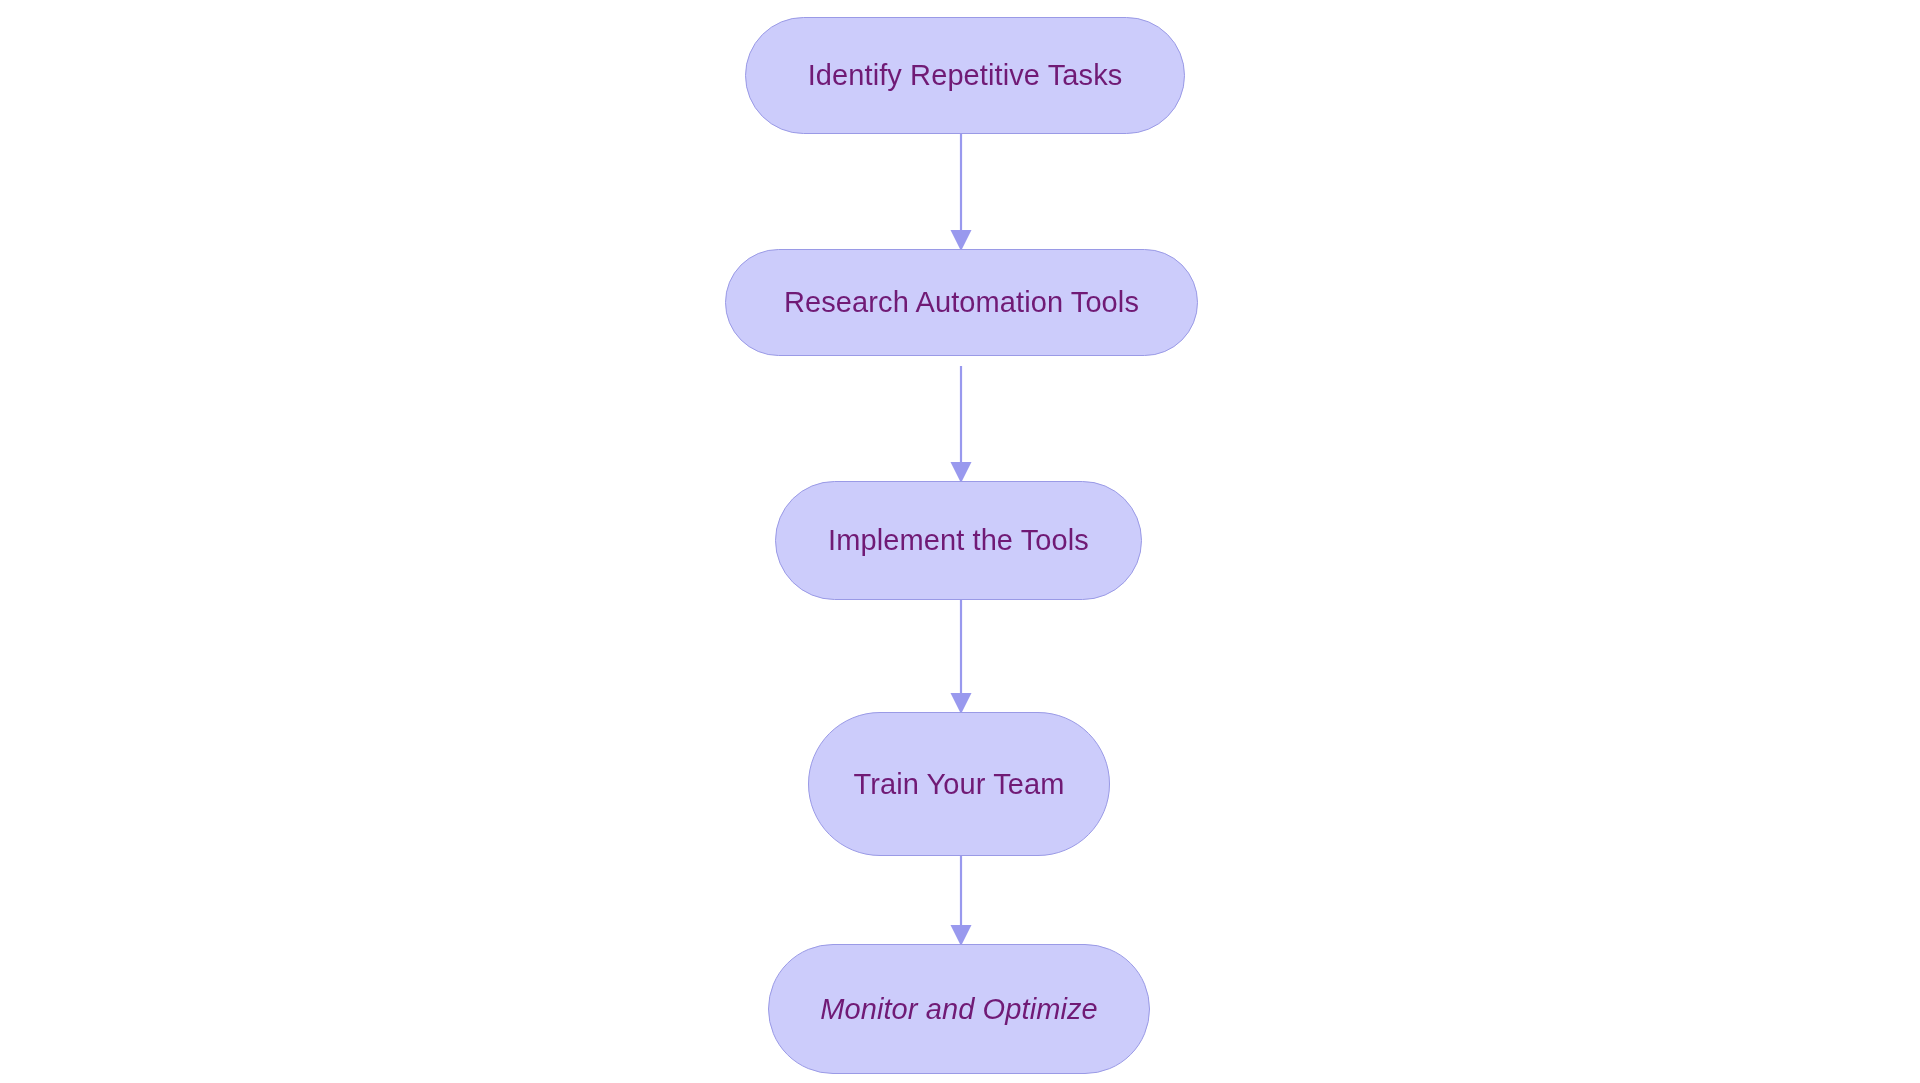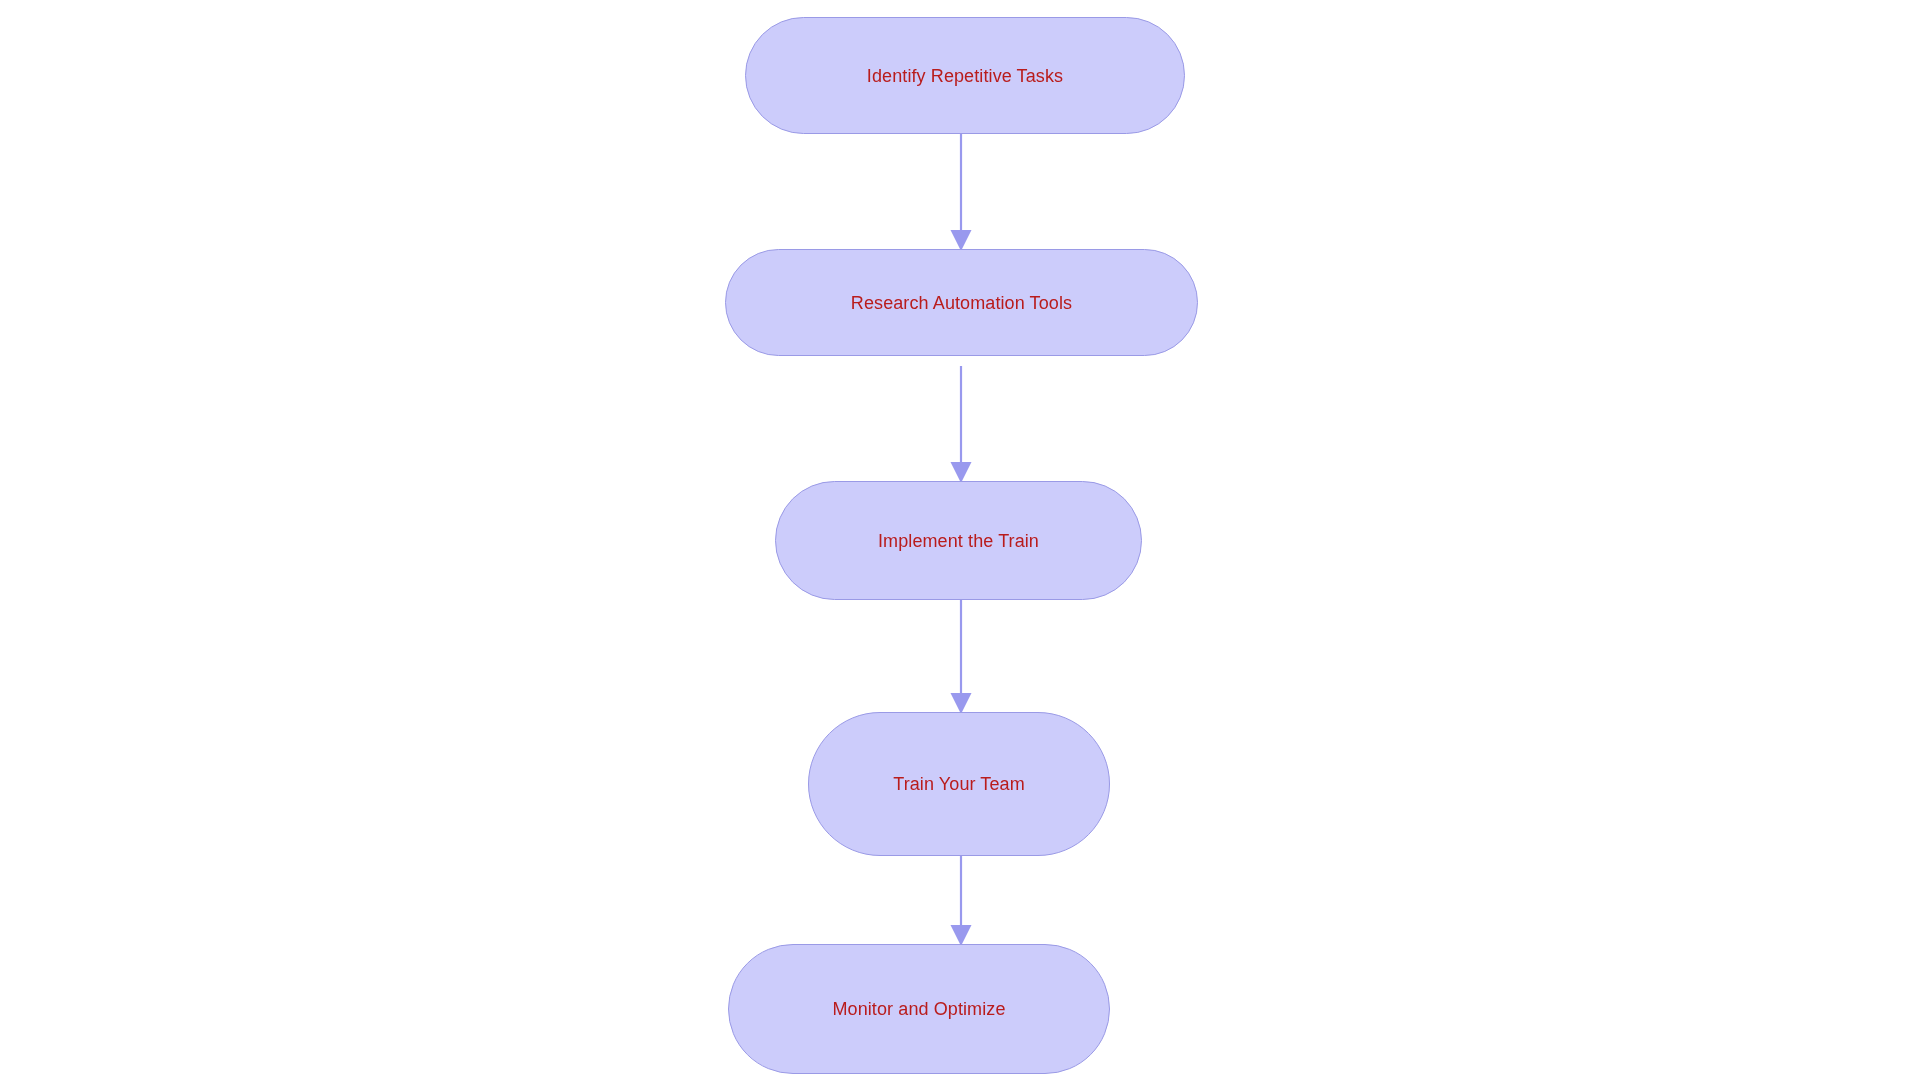--- a/index.html
+++ b/index.html
@@ -30,34 +30,34 @@
     align-items: center;
     justify-content: center;
     background: #ccccfb;
     border: 1.6px solid #9a9ae6;
     border-radius: 999px;
     color: #3322cc;
     z-index: 2;
   }
   .node-label {
     font-family: "Liberation Sans", "DejaVu Sans", sans-serif;
-    font-size: 18px;
+    font-size: 29px;
     font-weight: 400;
     letter-spacing: 0.1px;
     line-height: 1;
-    color: #b91c1c;
+    color: #701a75;
     white-space: nowrap;
     text-align: right;
   }
 
   #node-1 { left: 745px;  top: 17px;   width: 440px; height: 117px; }
   #node-2 { left: 725px;  top: 249px;  width: 473px; height: 107px; }
   #node-3 { left: 775px;  top: 481px;  width: 367px; height: 119px; }
   #node-4 { left: 808px;  top: 712px;  width: 302px; height: 144px; }
-  #node-5 { left: 728px;  top: 944px;  width: 382px; height: 130px; }
+  #node-5 { left: 768px;  top: 944px;  width: 382px; height: 130px; font-style: italic; }
 
   
   .edge {
     position: absolute;
     left: 0;
     top: 0;
     width: 1920px;
     height: 1083px;
     overflow: visible;
     pointer-events: none;
@@ -103,21 +103,21 @@
 
   <div class="node" id="node-1">
     <span class="node-label">Identify Repetitive Tasks</span>
   </div>
 
   <div class="node" id="node-2">
     <span class="node-label">Research Automation Tools</span>
   </div>
 
   <div class="node" id="node-3">
-    <span class="node-label">Implement the Train</span>
+    <span class="node-label">Implement the Tools</span>
   </div>
 
   <div class="node" id="node-4">
     <span class="node-label">Train Your Team</span>
   </div>
 
   <div class="node" id="node-5">
     <span class="node-label">Monitor and Optimize</span>
   </div>
 

